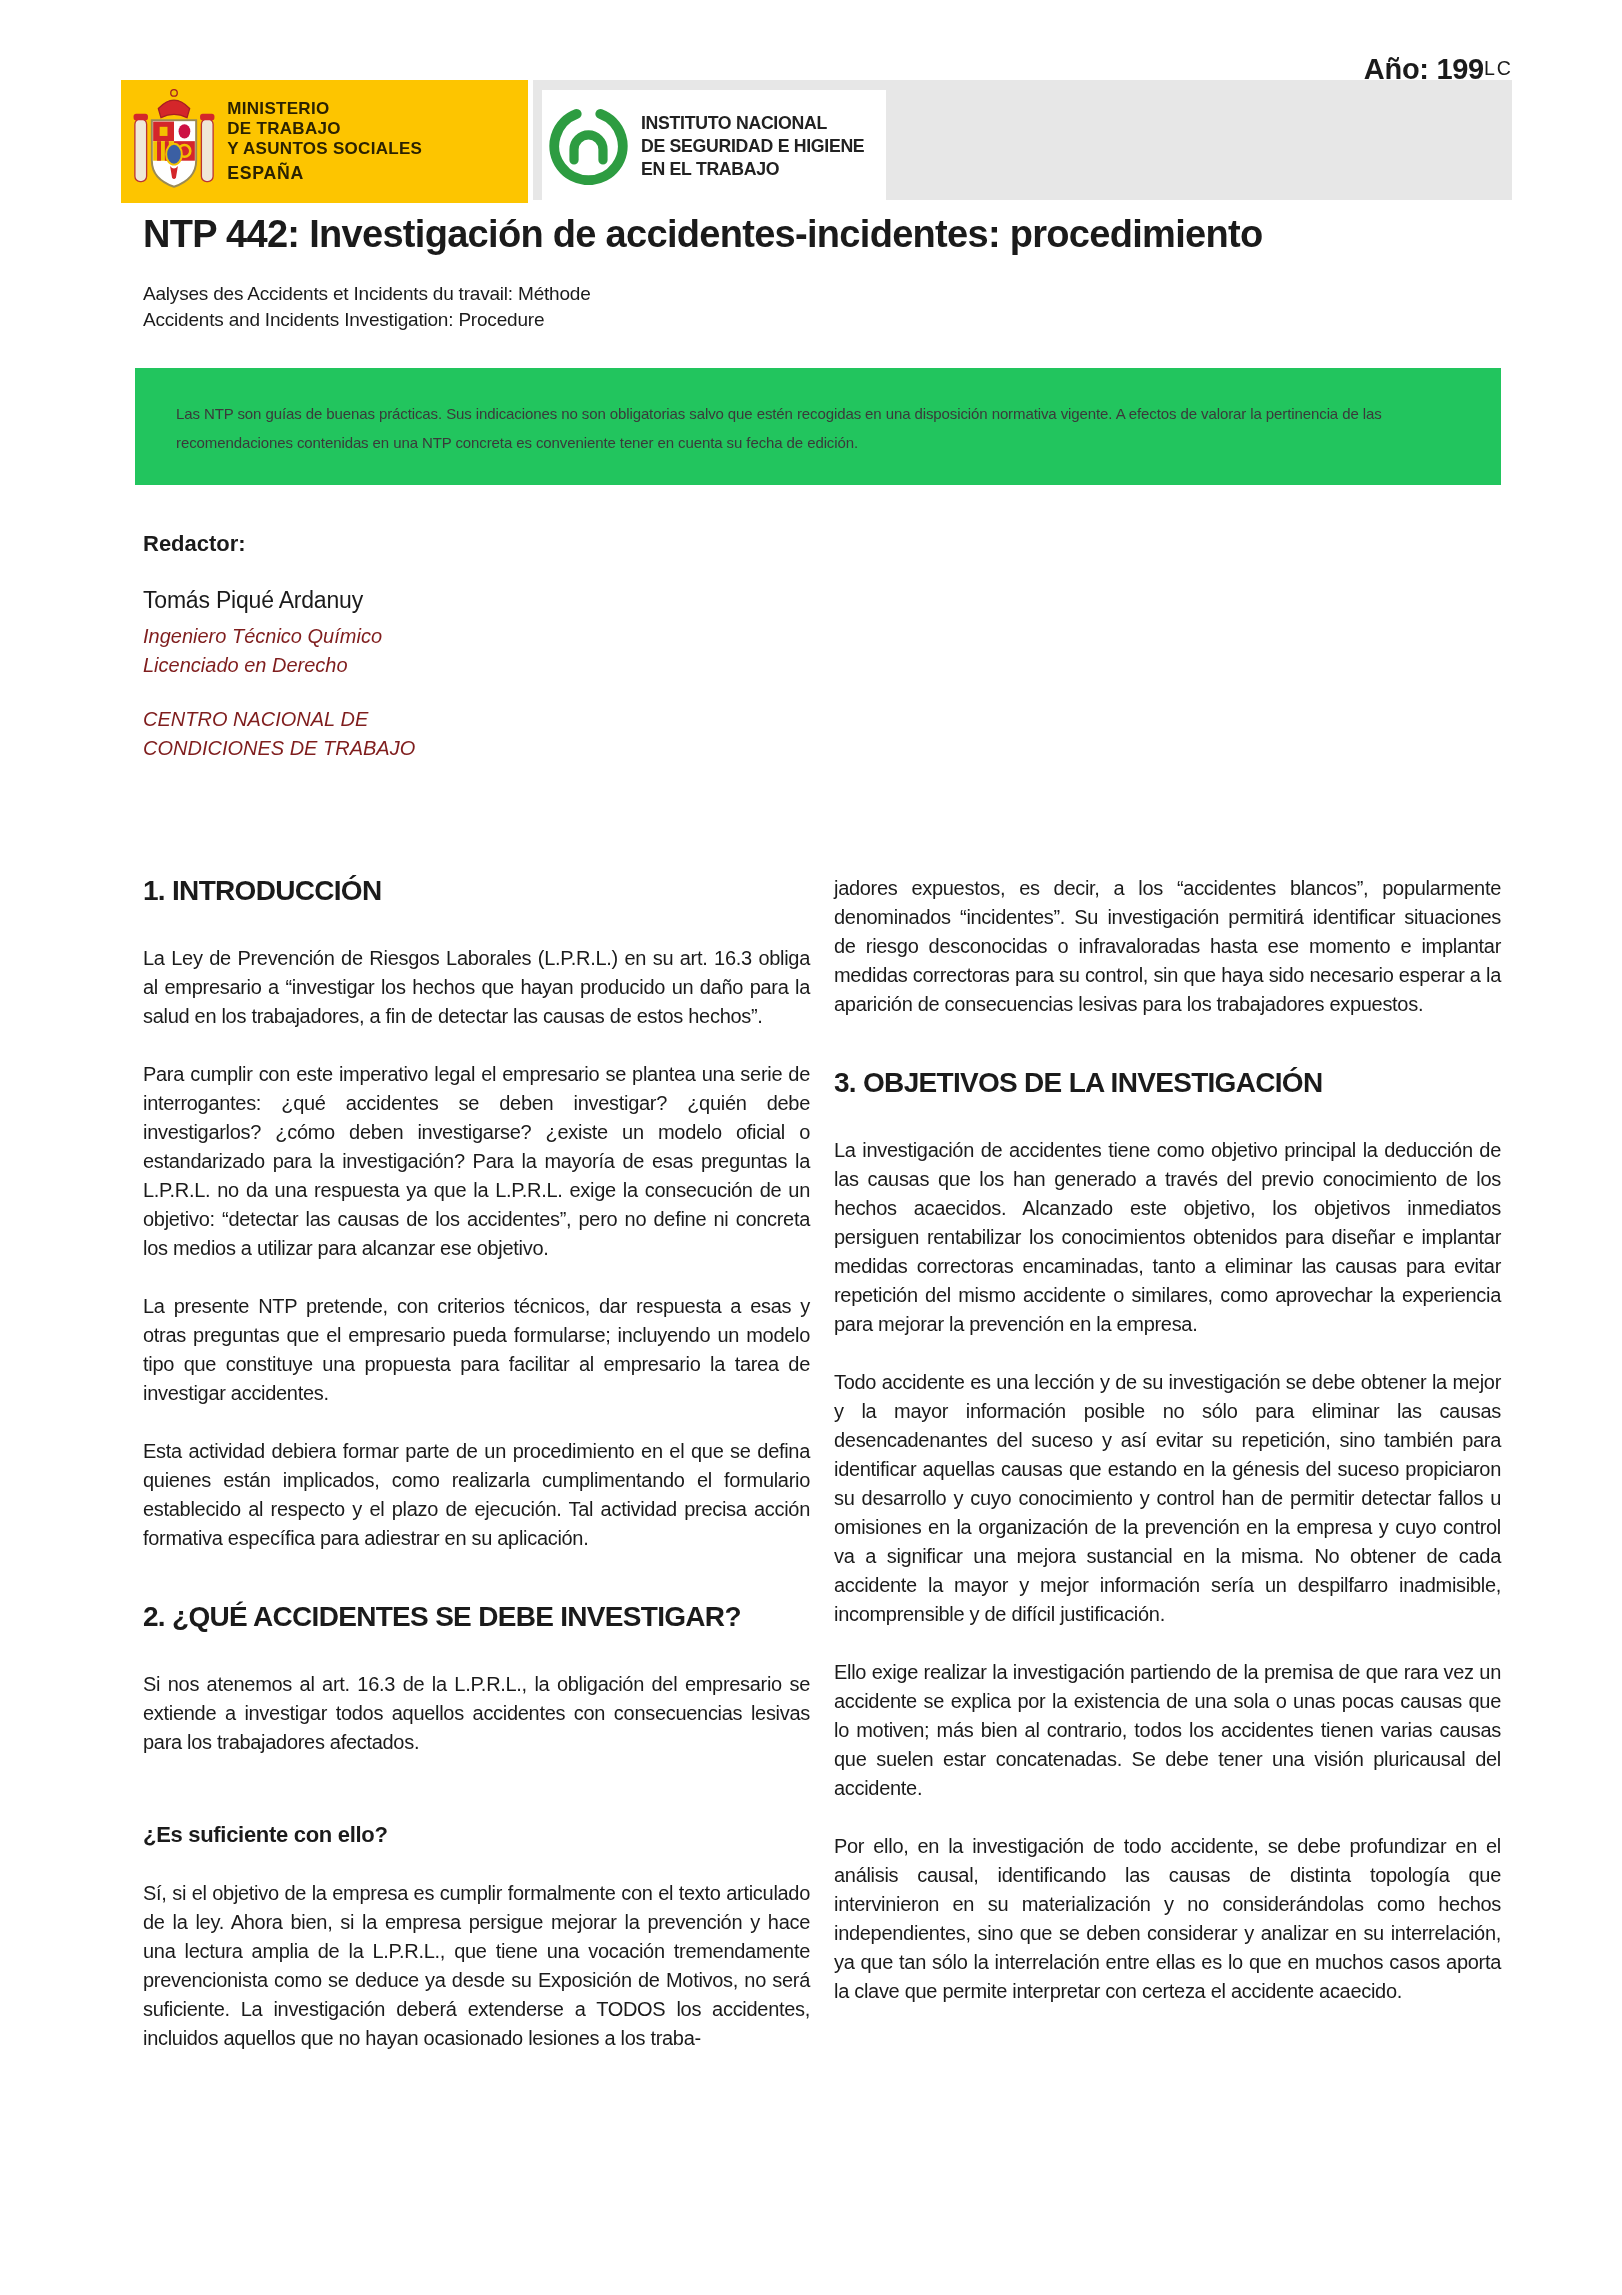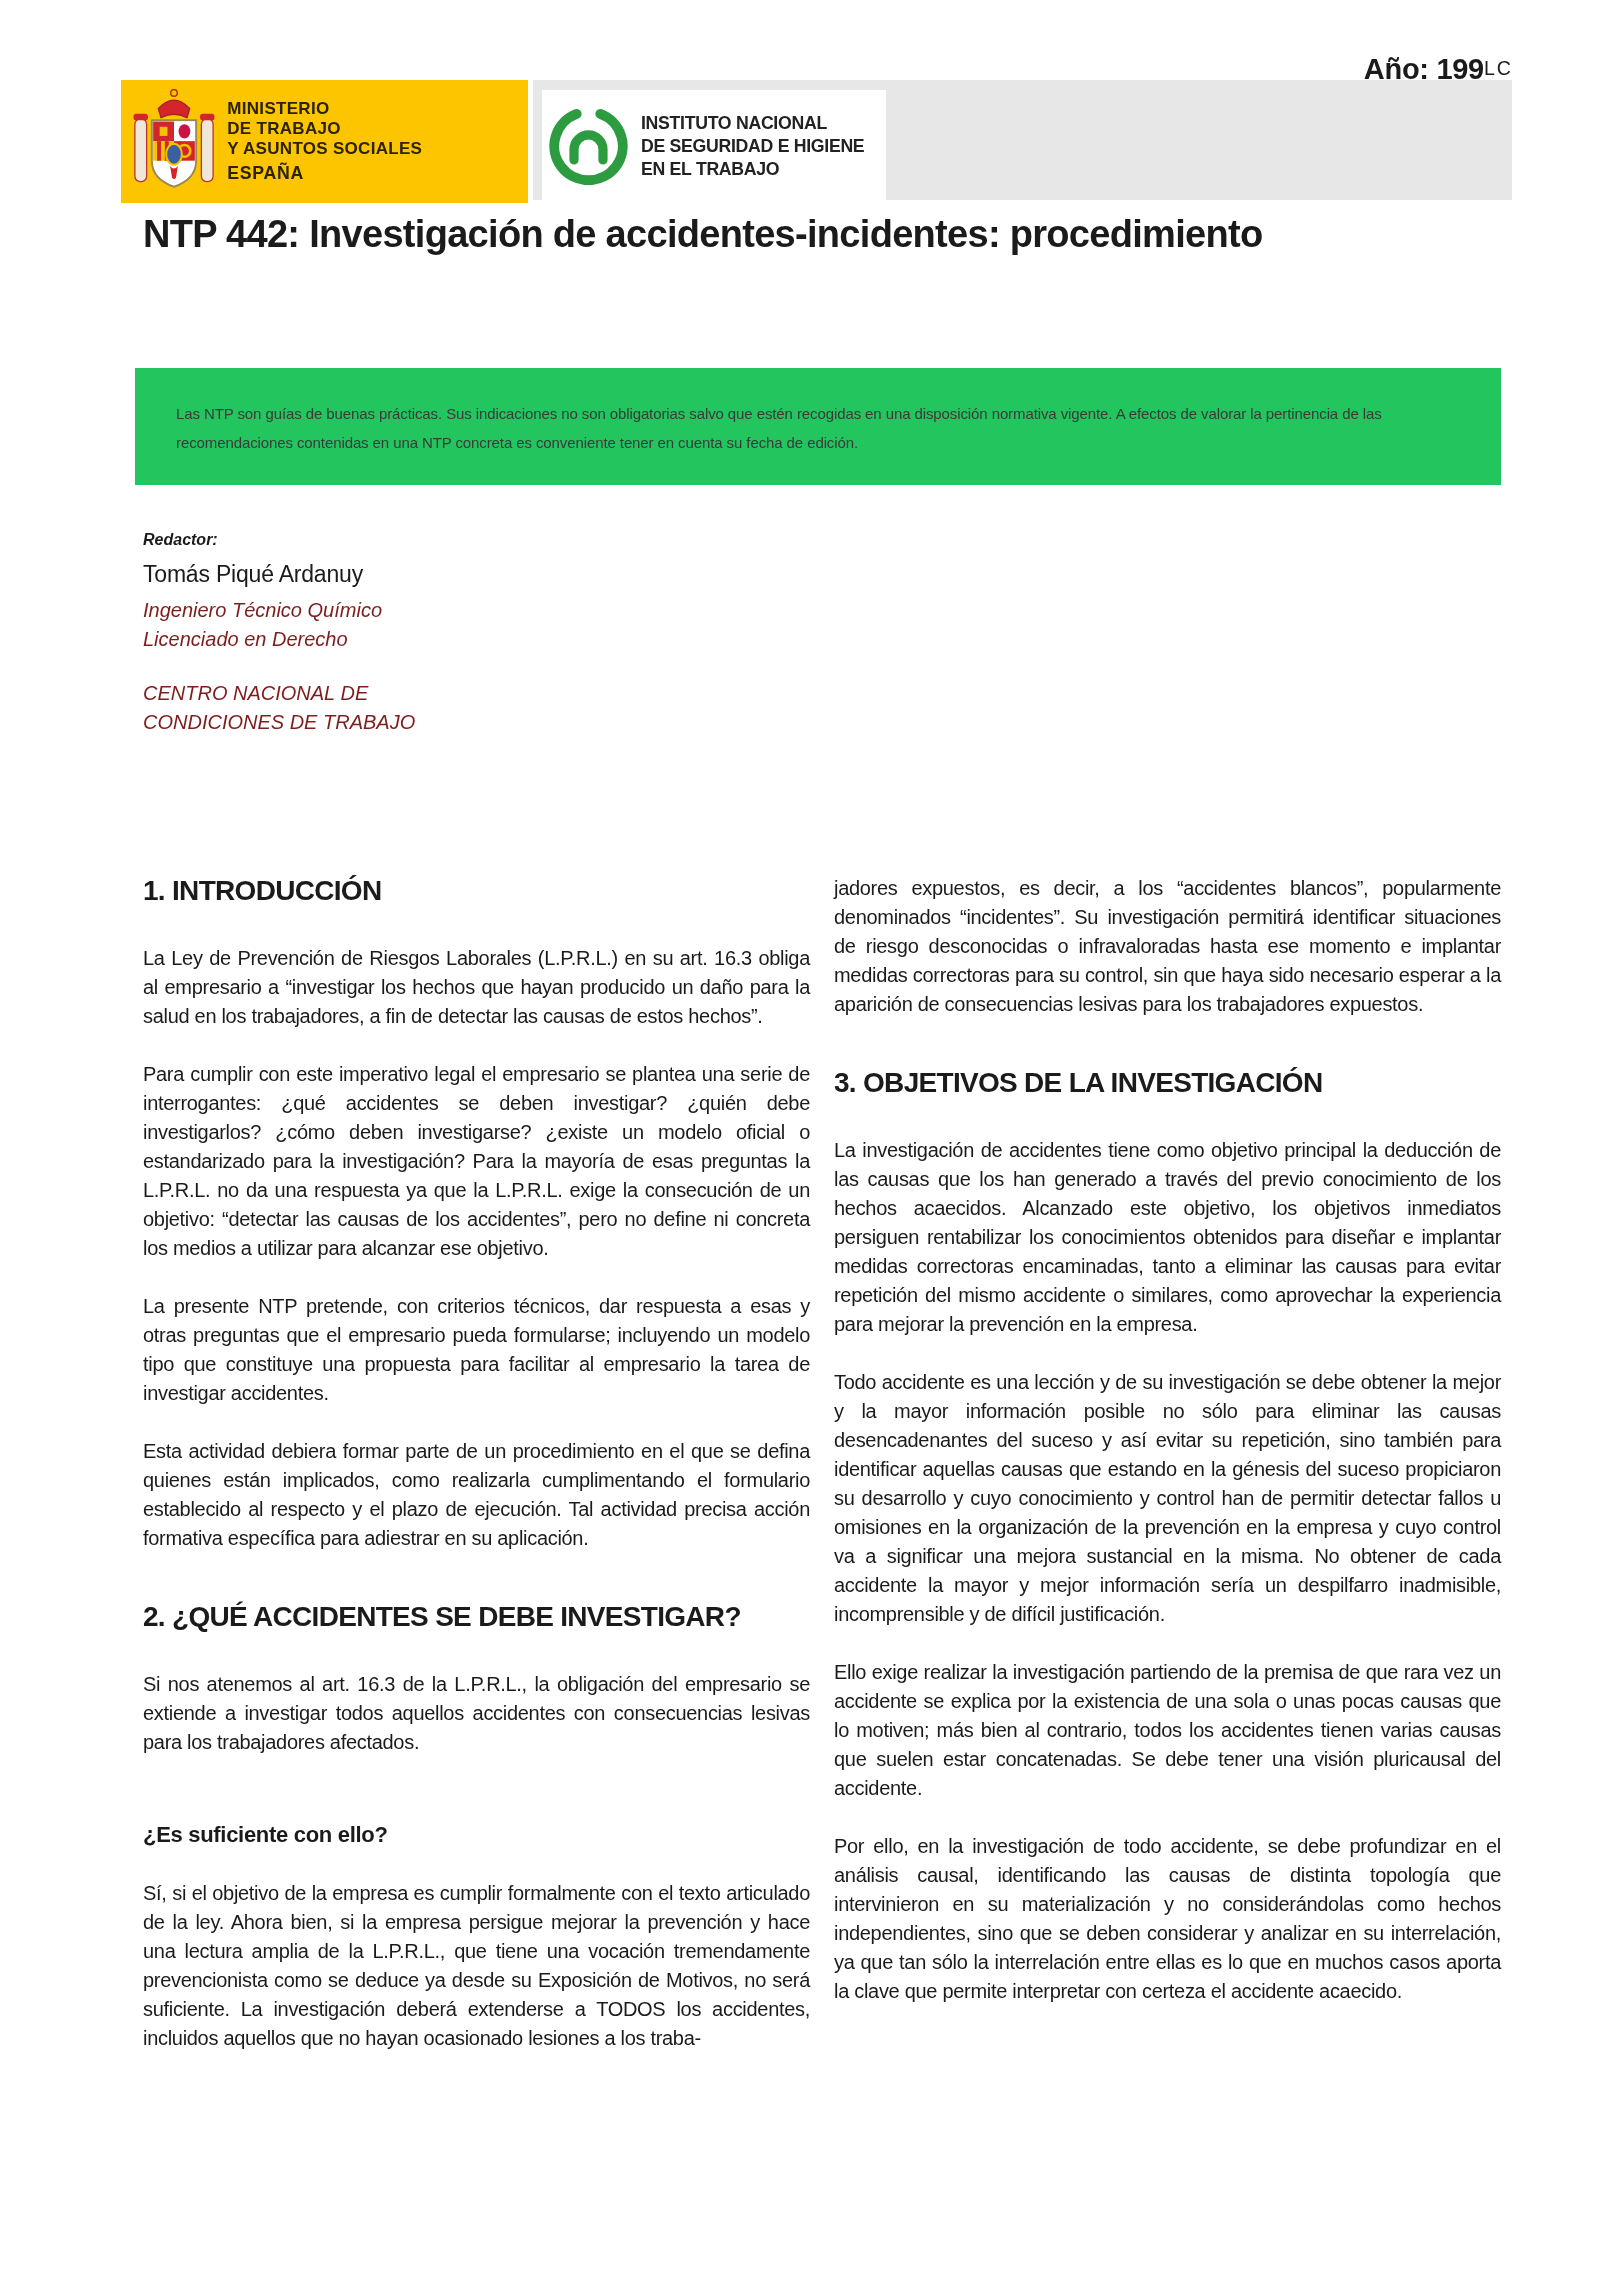--- a/index.html
+++ b/index.html
@@ -67,21 +67,21 @@
   .notice{
     position:absolute;left:135px;top:368px;width:1366px;
     box-sizing:border-box;
     background:#22c55e;
     padding:31px 38px 27.5px 41px;
     font-size:15px;line-height:29px;color:#3a3a3a;
     letter-spacing:-0.1px;
   }
   
   .author{position:absolute;left:143px;top:531px;}
-  .author .label{font-size:16px;font-weight:bold;margin-bottom:12px;font-style:italic;}
+  .author .label{font-size:22px;font-weight:bold;margin-bottom:30px;}
   .author .name{font-size:23px;margin-bottom:7.9px;letter-spacing:-0.2px;}
   .author .ital{font-size:20px;line-height:29px;font-style:italic;color:#7f1d1d;}
   .author .center{margin-top:25px;}
   
   .columns{
     position:absolute;left:143px;top:874px;width:1358px;
     display:flex;gap:24px;
   }
   .col{flex:1;min-width:0;}
   .col h2{
@@ -153,20 +153,24 @@
       </span>
       <span class="insht-text">
         <div class="iline">INSTITUTO NACIONAL</div>
         <div class="iline">DE SEGURIDAD E HIGIENE</div>
         <div class="iline">EN EL TRABAJO</div>
       </span>
     </div>
   </div>
 
   <h1 class="doc-title" style="margin:0;">NTP 442: Investigación de accidentes-incidentes: procedimiento</h1>
+  <div class="subtitles">
+    <div>Aalyses des Accidents et Incidents du travail: Méthode</div>
+    <div>Accidents and Incidents Investigation: Procedure</div>
+  </div>
 
   <div class="notice">Las NTP son guías de buenas prácticas. Sus indicaciones no son obligatorias salvo que estén recogidas en una disposición normativa vigente. A efectos de valorar la pertinencia de las recomendaciones contenidas en una NTP concreta es conveniente tener en cuenta su fecha de edición.</div>
 
   <div class="author">
     <div class="label">Redactor:</div>
     <div class="name">Tomás Piqué Ardanuy</div>
     <div class="ital">Ingeniero Técnico Químico</div>
     <div class="ital">Licenciado en Derecho</div>
     <div class="center">
       <div class="ital">CENTRO NACIONAL DE</div>

